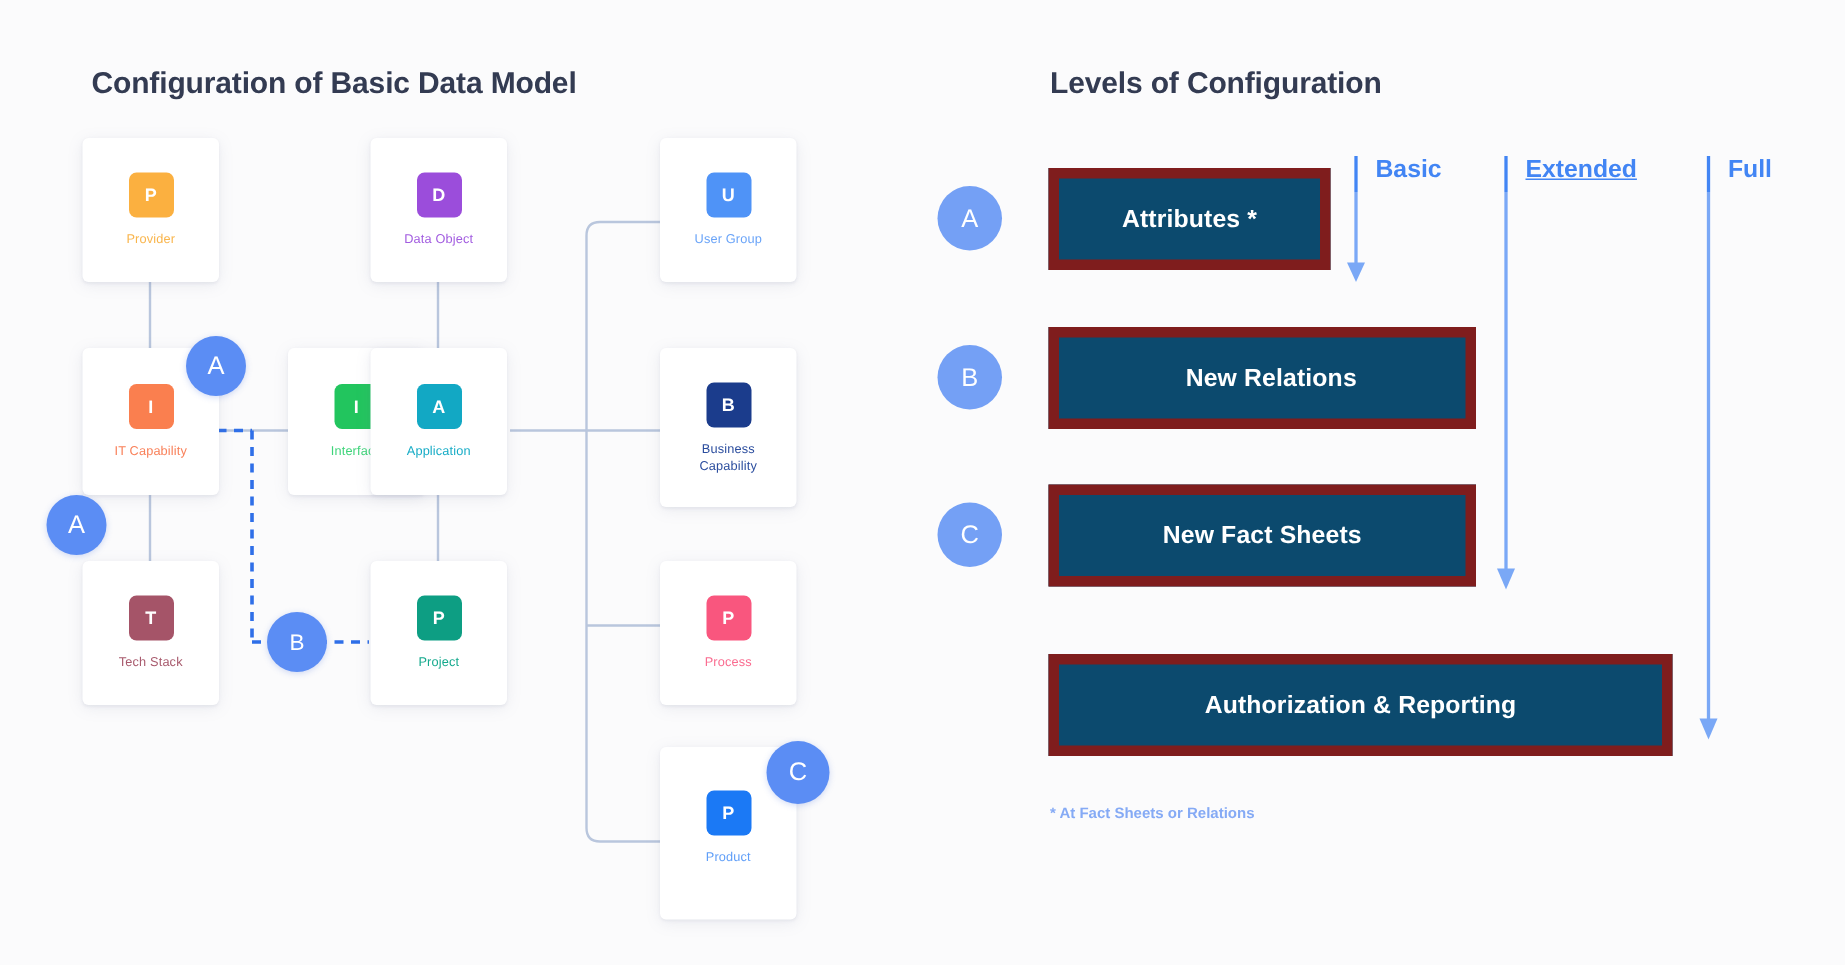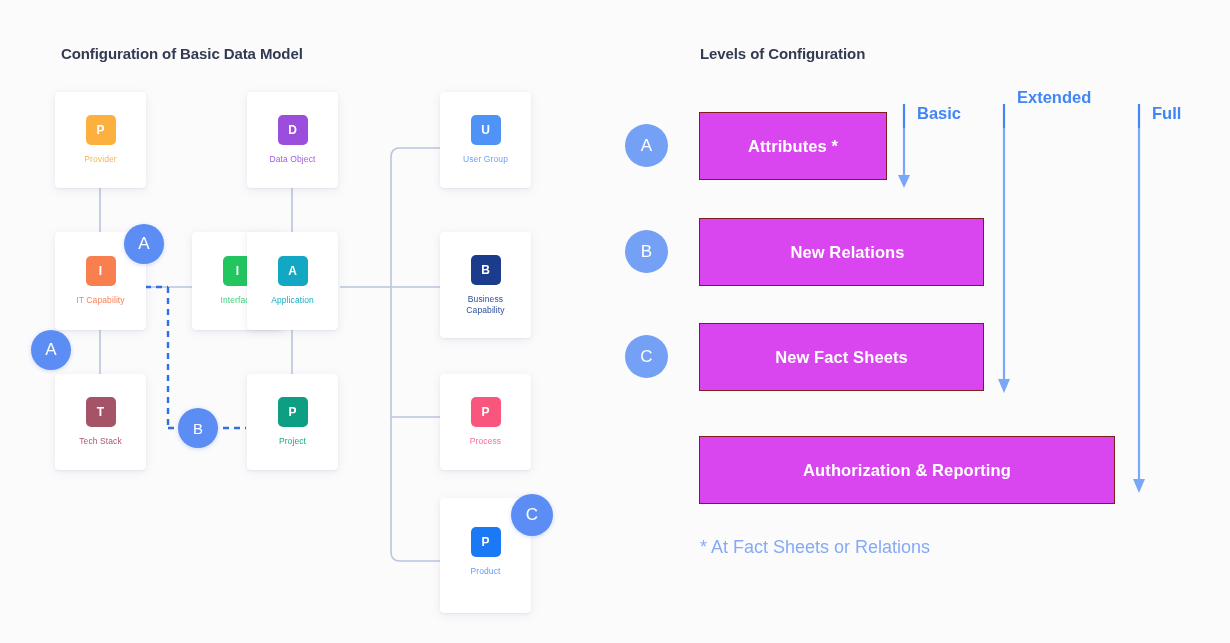--- a/index.html
+++ b/index.html
@@ -7,21 +7,21 @@
     width: 1230px; height: 643px;
     background: #fbfbfc;
     font-family: "Liberation Sans", sans-serif;
     overflow: hidden;
   }
   #canvas { position: relative; width: 1230px; height: 643px; }
 
   
   .panel-title {
     position: absolute;
-    font-size: 15px;
+    font-size: 20px;
     font-weight: bold;
     color: #333b52;
     letter-spacing: -0.1px;
     white-space: nowrap;
   }
   #title-left  { left: 61px;  top: 45px; }
   #title-right { left: 700px; top: 45px; }
 
   
   #diagram { position: absolute; left: 0; top: 0; width: 620px; height: 643px; }
@@ -76,40 +76,40 @@
     position: absolute;
     width: 43px; height: 43px;
     border-radius: 50%;
     background: #74a0f5;
     color: #ffffff;
     display: flex; align-items: center; justify-content: center;
     font-size: 17px;
   }
   .bar {
     position: absolute;
-    background: #d946ef;
+    background: #0c4a6e;
     color: #ffffff;
     display: flex; align-items: center; justify-content: center;
     font-size: 16.5px;
     font-weight: bold;
-    border: 1px solid #7f1d1d;
+    border: 7px solid #7f1d1d;
     letter-spacing: 0.1px;
   }
   .lvl-label {
     position: absolute;
     color: #4285f4;
     font-size: 16.5px;
     font-weight: bold;
     white-space: nowrap;
   }
   .footnote {
     position: absolute;
     color: #85aaf5;
-    font-size: 18px;
-    font-weight: normal;
+    font-size: 10px;
+    font-weight: bold;
     white-space: nowrap;
   }
   .arrow-layer { position: absolute; left: 0; top: 0; width: 610px; height: 643px; }
 </style>
 </head>
 <body>
 
 <div id="canvas">
 
   <div>
@@ -220,21 +220,21 @@
       <line x1="384" y1="104" x2="384" y2="128" stroke="#4285f4" stroke-width="2.2"></line>
       <line x1="384" y1="128" x2="384" y2="380" stroke="#7aa8f6" stroke-width="2.2"></line>
       <polygon points="378,379 390,379 384,393" fill="#7aa8f6"></polygon>
 
       <line x1="519" y1="104" x2="519" y2="128" stroke="#4285f4" stroke-width="2.2"></line>
       <line x1="519" y1="128" x2="519" y2="480" stroke="#7aa8f6" stroke-width="2.2"></line>
       <polygon points="513,479 525,479 519,493" fill="#7aa8f6"></polygon>
     </svg>
 
     <div class="lvl-label" style="left:297px; top:104px;">Basic</div>
-    <div class="lvl-label" style="left:397px; top:88px;">Extended</div>
+    <div class="lvl-label" style="left:397px; top:104px;text-decoration:underline;">Extended</div>
     <div class="lvl-label" style="left:532px; top:104px;">Full</div>
 
     <div class="lvl-badge" style="left:5px; top:124px;">A</div>
     <div class="bar" style="left:79px; top:112px; width:188px; height:68px;">Attributes *</div>
 
     <div class="lvl-badge" style="left:5px; top:230px;">B</div>
     <div class="bar" style="left:79px; top:218px; width:285px; height:68px;padding-left:12px;">New Relations</div>
 
     <div class="lvl-badge" style="left:5px; top:335px;">C</div>
     <div class="bar" style="left:79px; top:323px; width:285px; height:68px;">New Fact Sheets</div>

